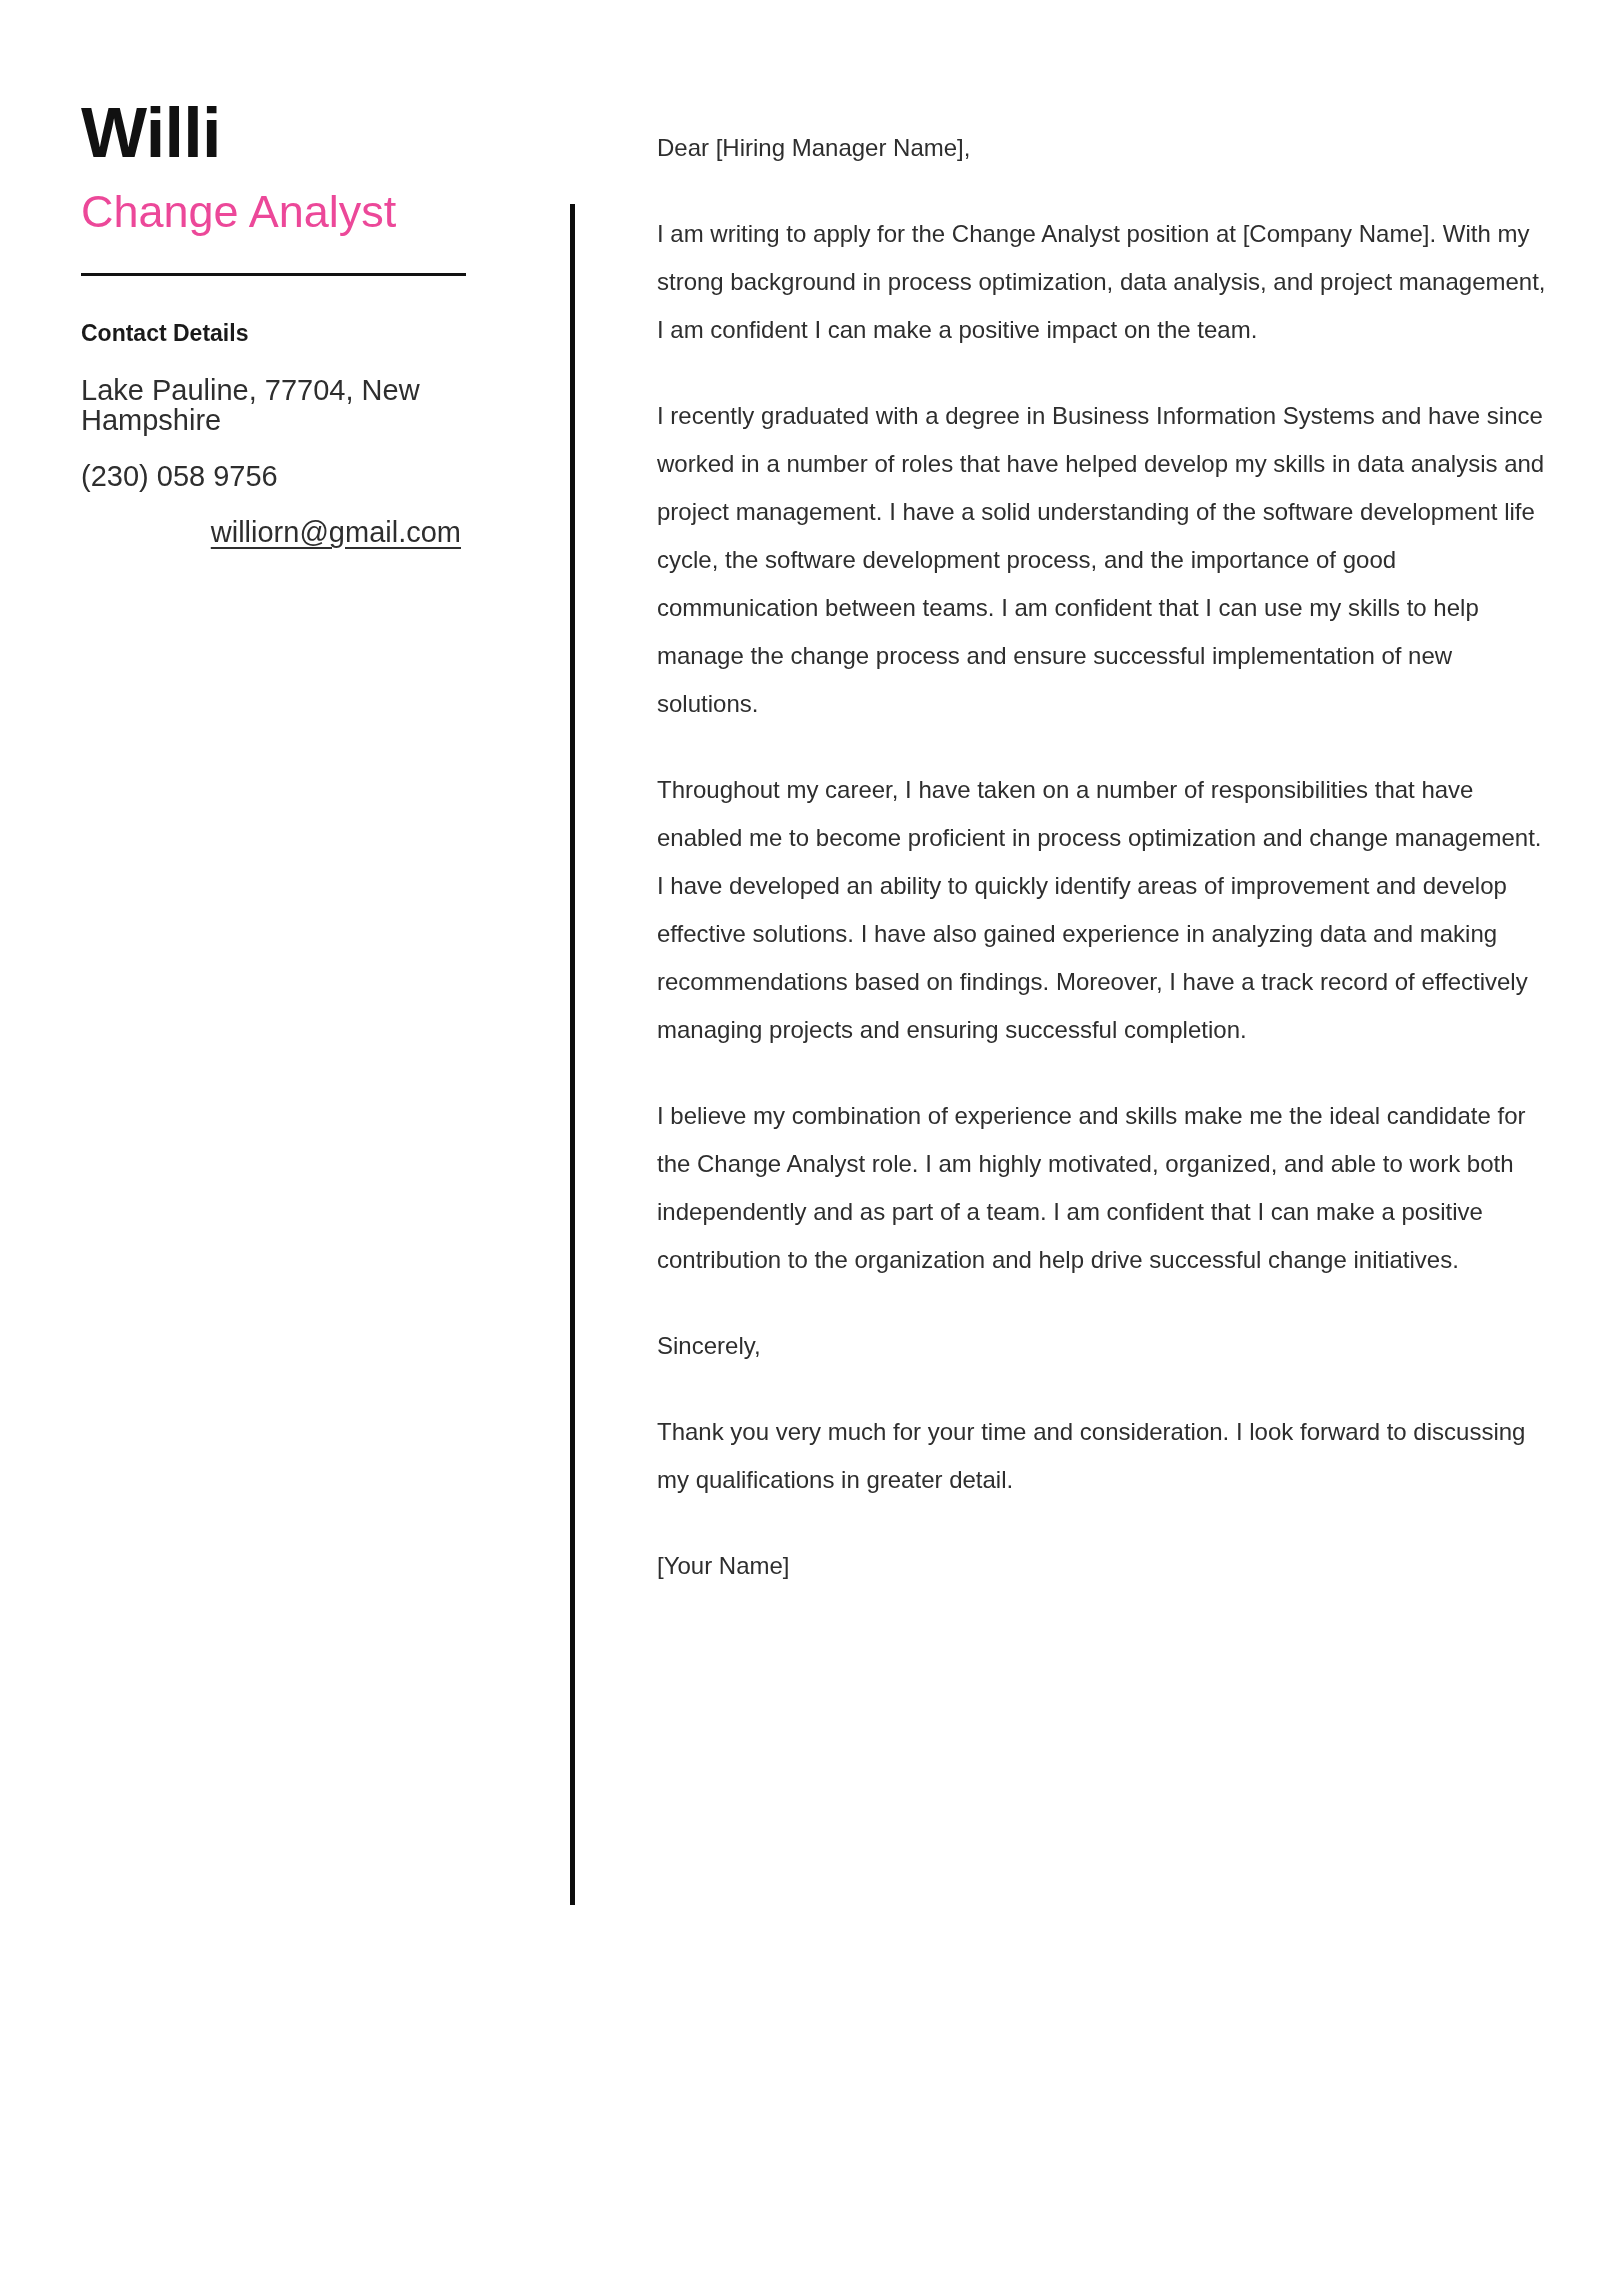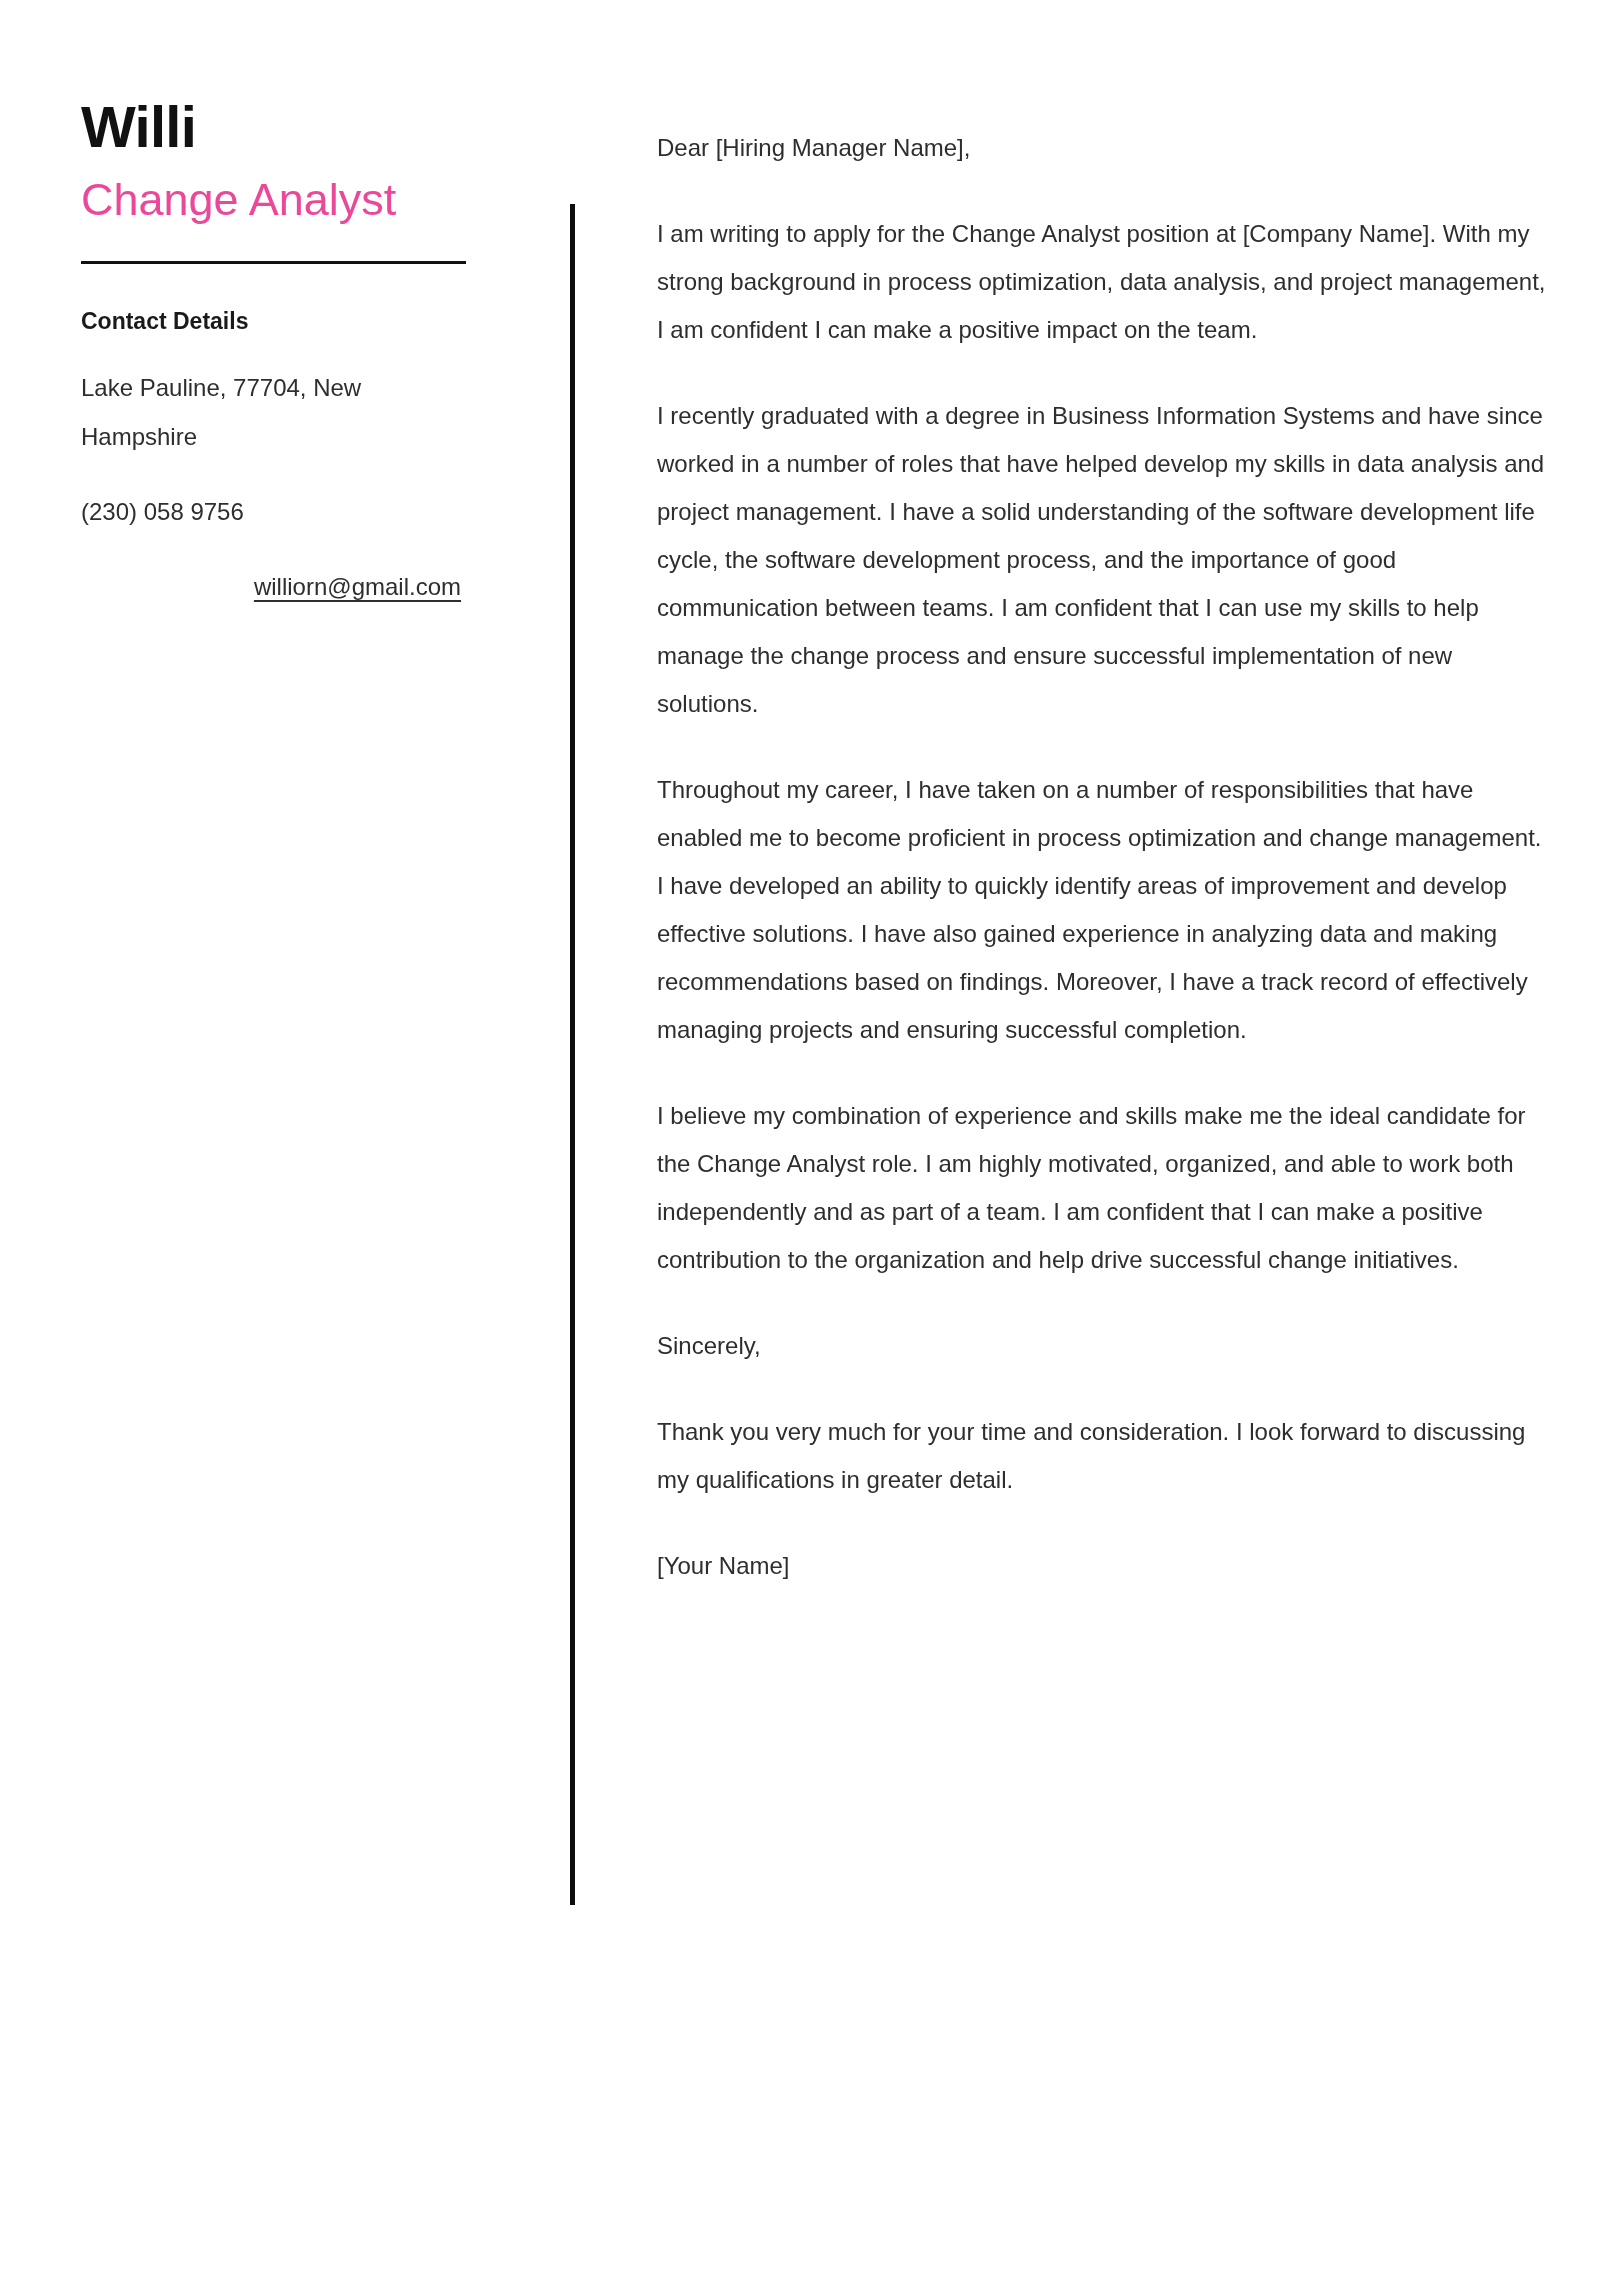--- a/index.html
+++ b/index.html
@@ -18,21 +18,21 @@
 
   
   .sidebar {
     position: absolute;
     left: 81px;
     top: 0;
     width: 393px;
   }
   .name {
     margin: 98px 0 0 0;
-    font-size: 58px;
+    font-size: 70px;
     line-height: 1.0;
     letter-spacing: -0.7px;
     color: #111111;
   }
   .name .first {
     display: block;
     font-weight: 700;
   }
   .name .last {
     display: block;
@@ -54,22 +54,22 @@
   }
   .contact-heading {
     margin: 43px 0 16px 0;
     font-size: 23px;
     font-weight: 700;
     line-height: 1.3;
     color: #1a1a1a;
   }
   .contact-item {
     margin: 26px 0 0 0;
-    font-size: 24px;
-    line-height: 49px;
+    font-size: 29px;
+    line-height: 30px;
     color: #2e2e2e;
     width: 380px;
   }
   .contact-item.email a,
   .contact-item.email {
     color: #2e2e2e;
     text-decoration: underline;
     text-underline-offset: 5.2px;
     text-decoration-thickness: 2px;
     text-align: right;

